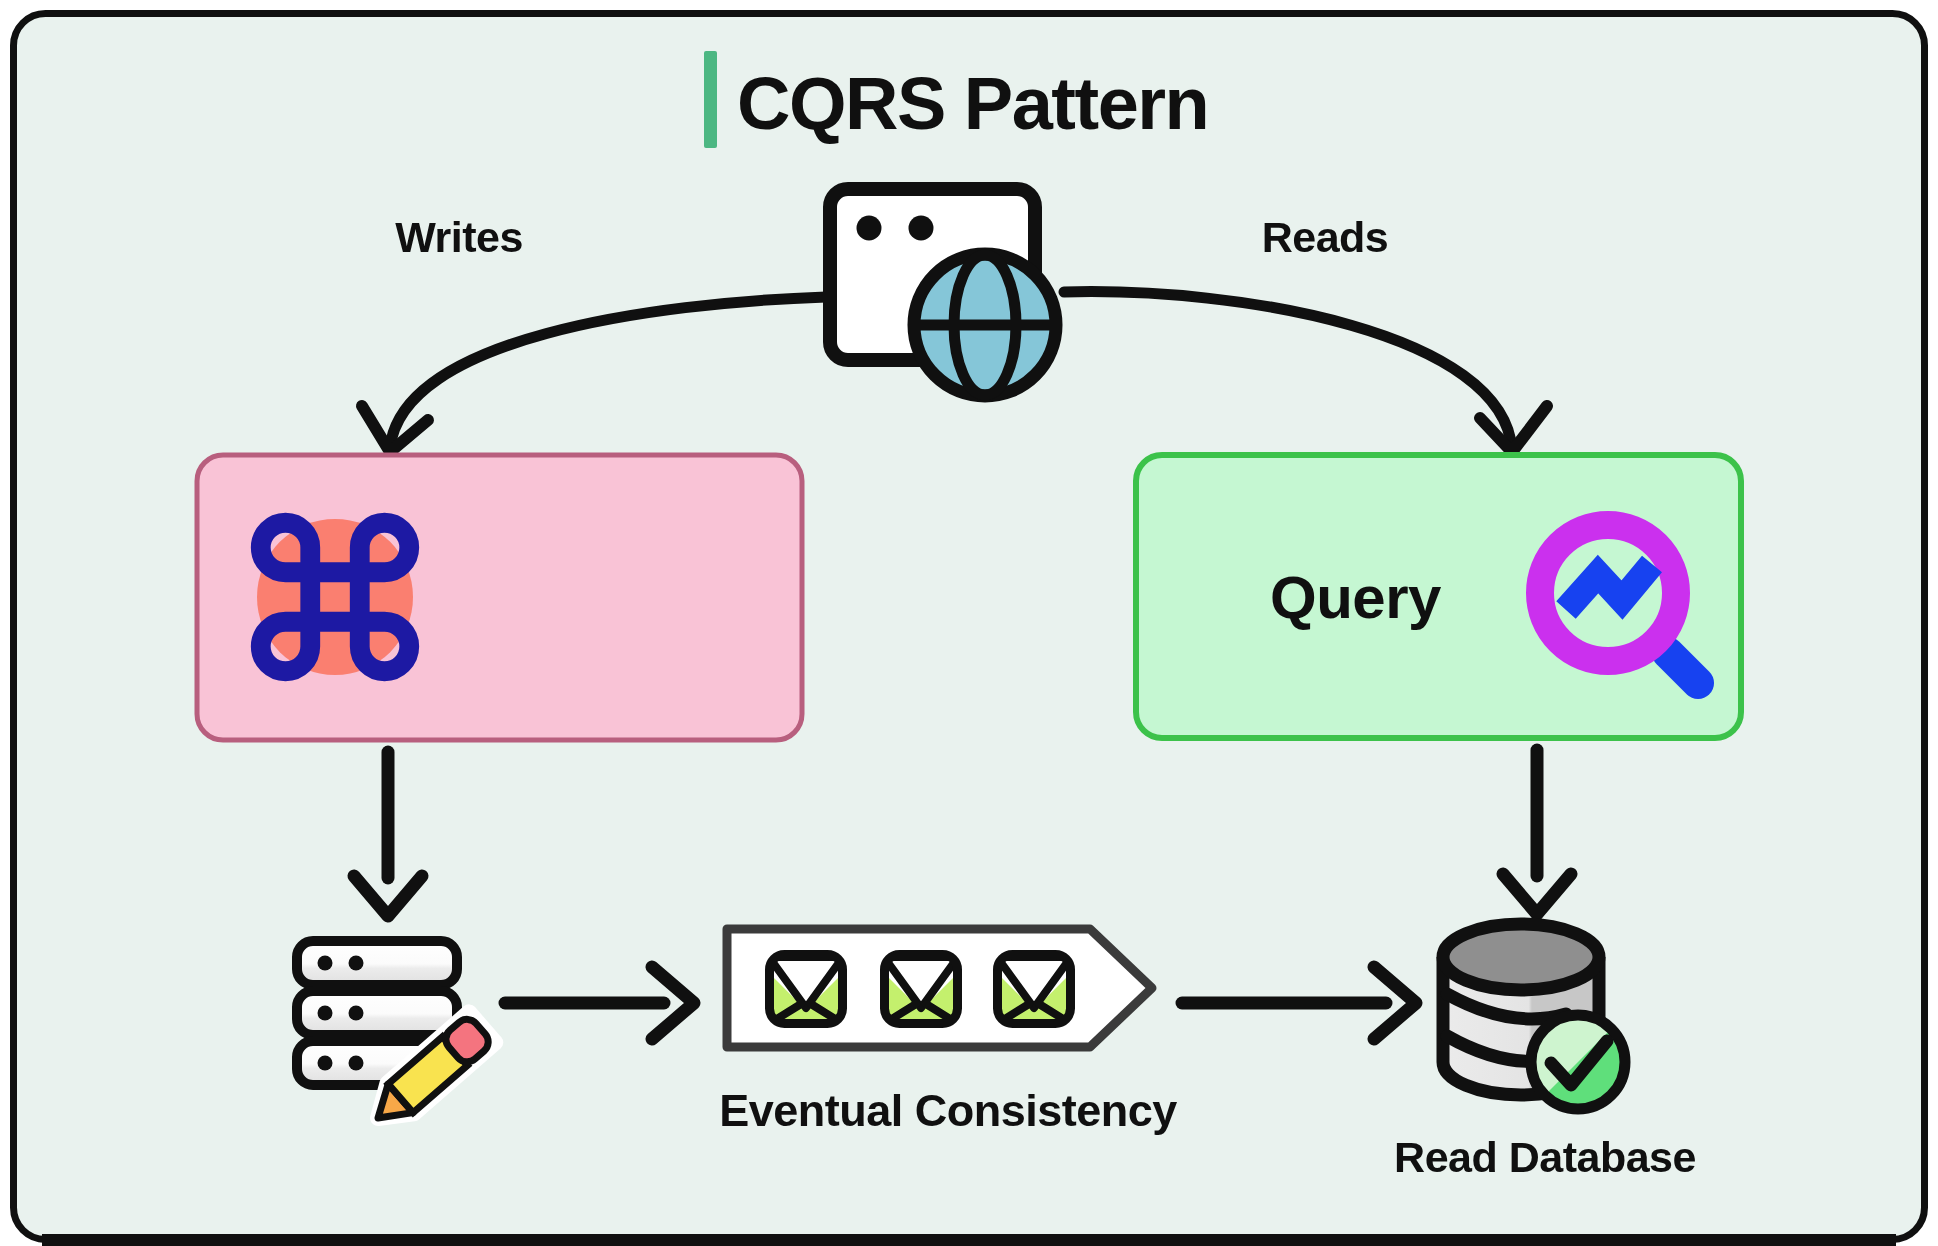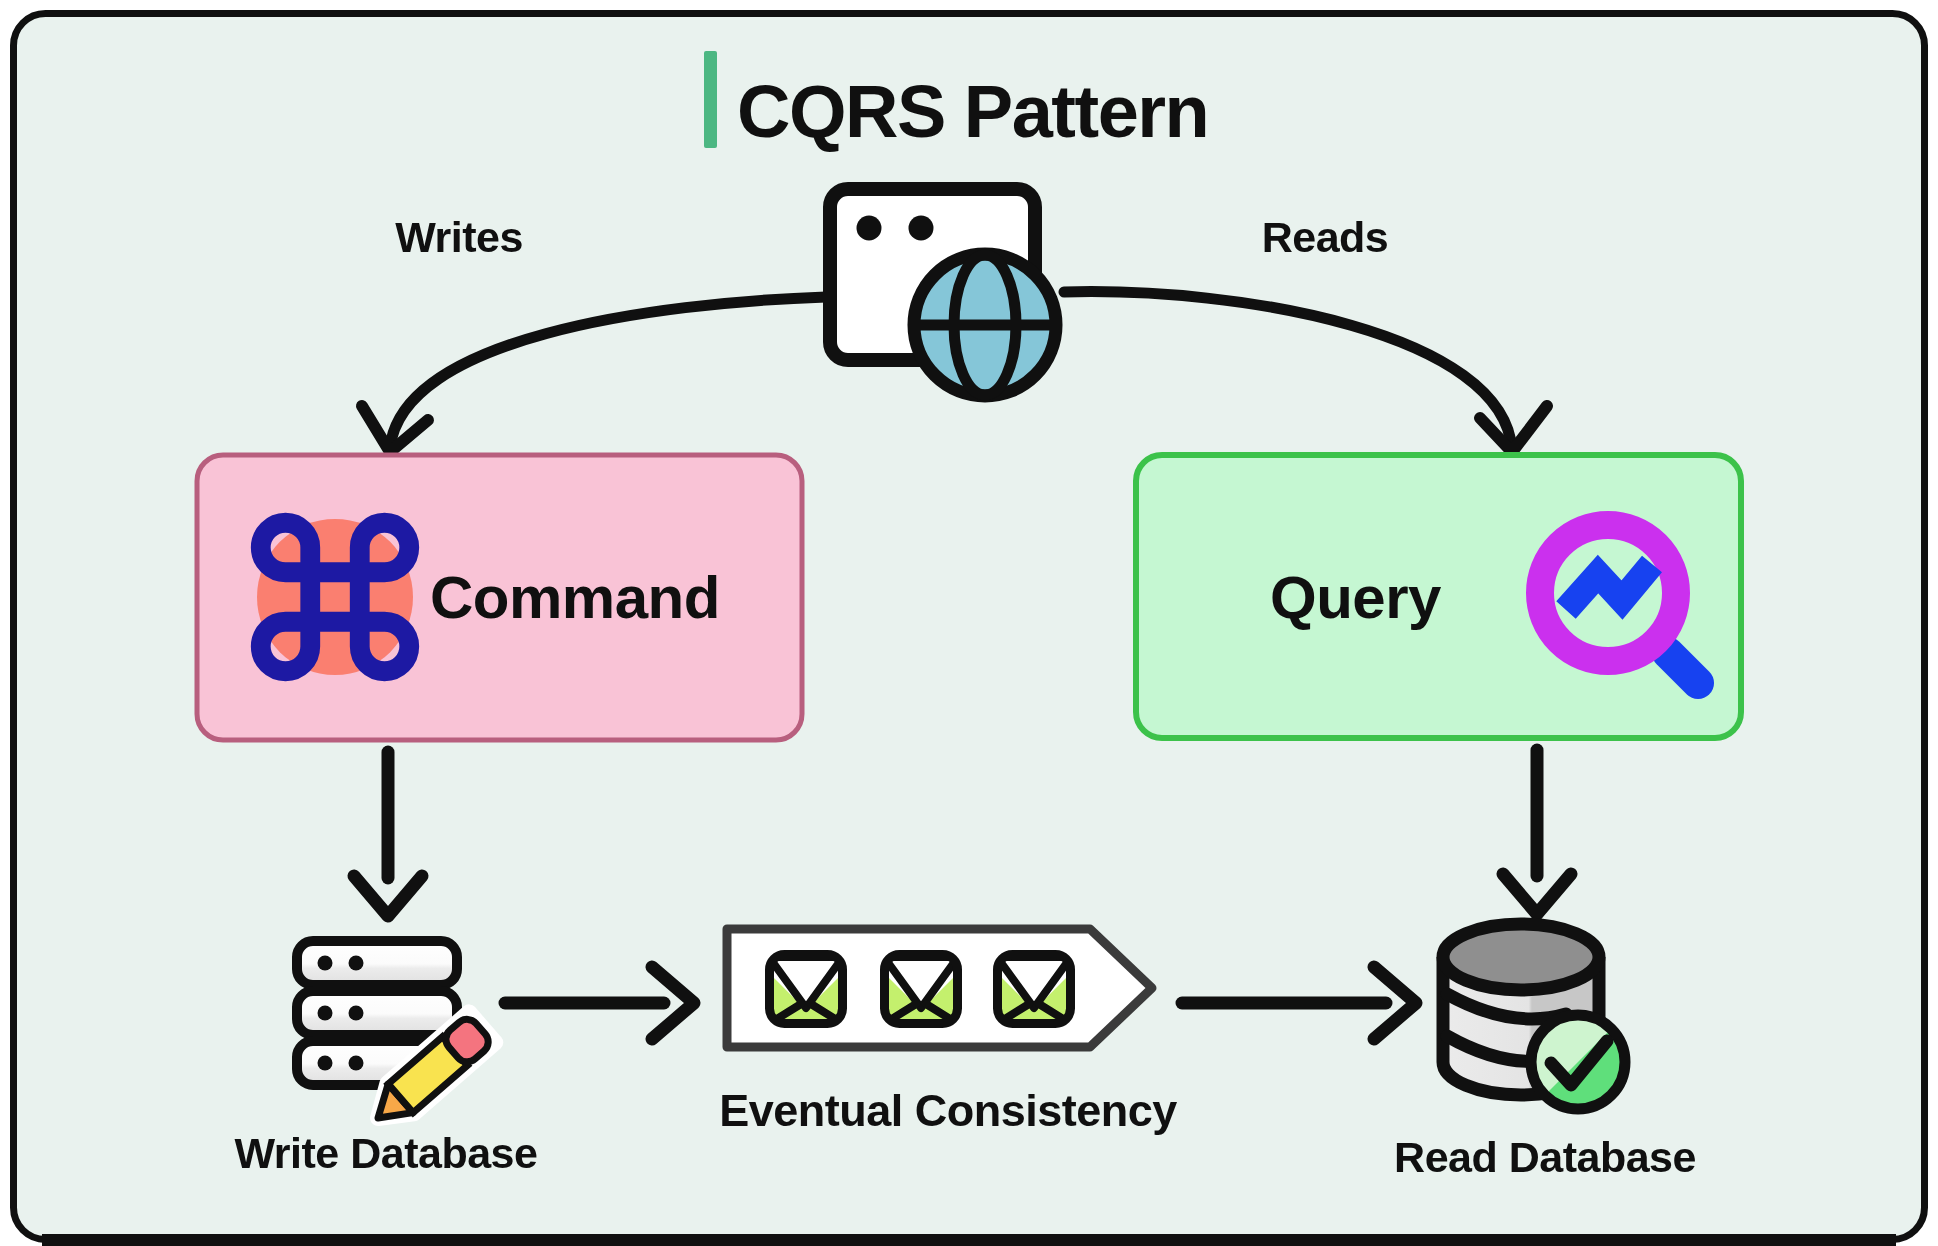--- a/index.html
+++ b/index.html
@@ -140,22 +140,20 @@
     <ellipse cx="1521" cy="957" rx="78" ry="33" stroke="#101010" stroke-width="13" fill="#8f8f8f"></ellipse>
     <path d="M1447,994 Q1512,1030 1566,1014" fill="none" stroke="#101010" stroke-width="13" stroke-linecap="round"></path>
     <path d="M1447,1036 Q1512,1073 1566,1056" fill="none" stroke="#101010" stroke-width="13" stroke-linecap="round"></path>
     <circle cx="1578" cy="1062" r="47" fill="#cef4cf"></circle>
     <polygon points="1530,1110 1640,1000 1700,1170" clip-path="url(#badgeClip)" fill="#5fdf7b"></polygon>
     <circle cx="1578" cy="1062" r="47" fill="none" stroke="#101010" stroke-width="11"></circle>
     <polyline points="1551,1063 1571,1085 1607,1041" fill="none" stroke="#101010" stroke-width="13" stroke-linecap="round" stroke-linejoin="round"></polyline>
   </g>
 </svg>
 
-<div class="lbl title leftmid" style="left:737px;top:112px;">CQRS Pattern</div>
+<div class="lbl title leftmid" style="left:737px;top:104px;">CQRS Pattern</div>
 <div class="lbl edge centered" style="left:459px;top:237px;text-align:right;">Writes</div>
 <div class="lbl edge centered" style="left:1325px;top:237px;">Reads</div>
-<div class="lbl boxlbl leftmid" style="left:430px;top:598px;">Command</div>
 <div class="lbl boxlbl leftmid" style="left:1270px;top:598px;">Query</div>
-<div class="lbl sublbl centered" style="left:386px;top:1153px;">Write Database</div>
 <div class="lbl sublbl centered" style="left:1545px;top:1157px;">Read Database</div>
 <div class="lbl sublbl2 centered" style="left:948px;top:1110px;">Eventual Consistency</div>
 
 </div>
 
 </body></html>

